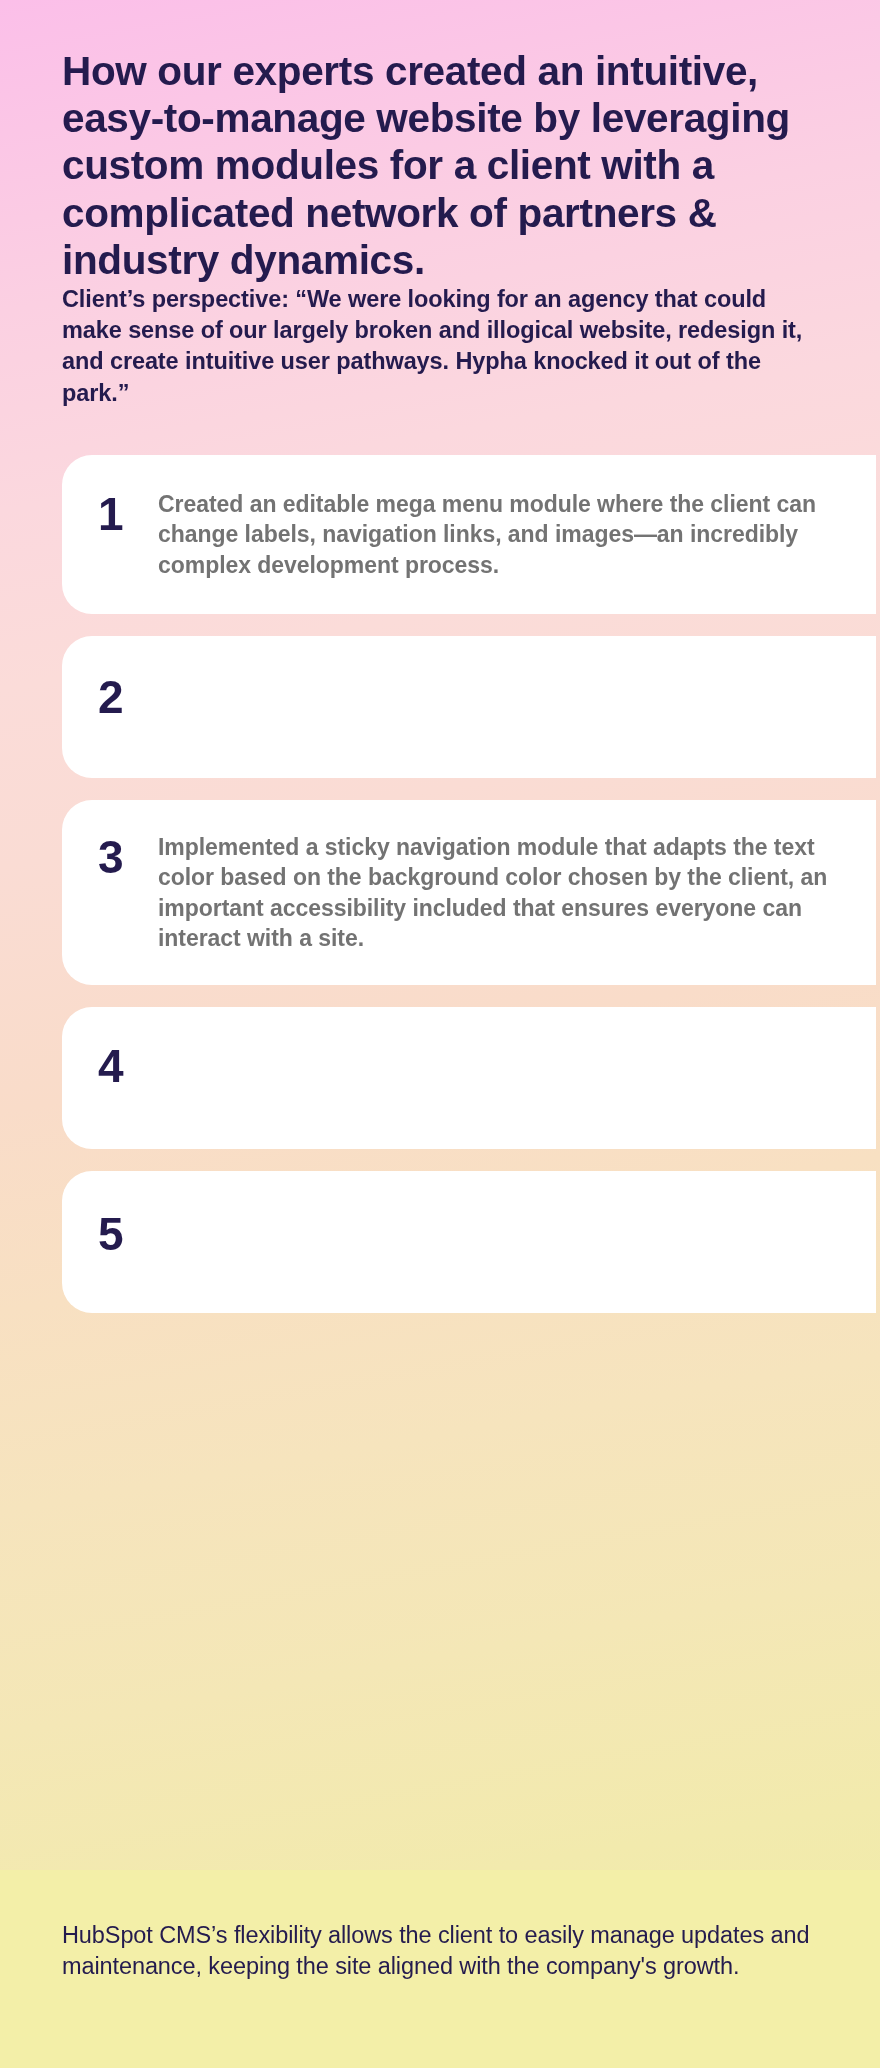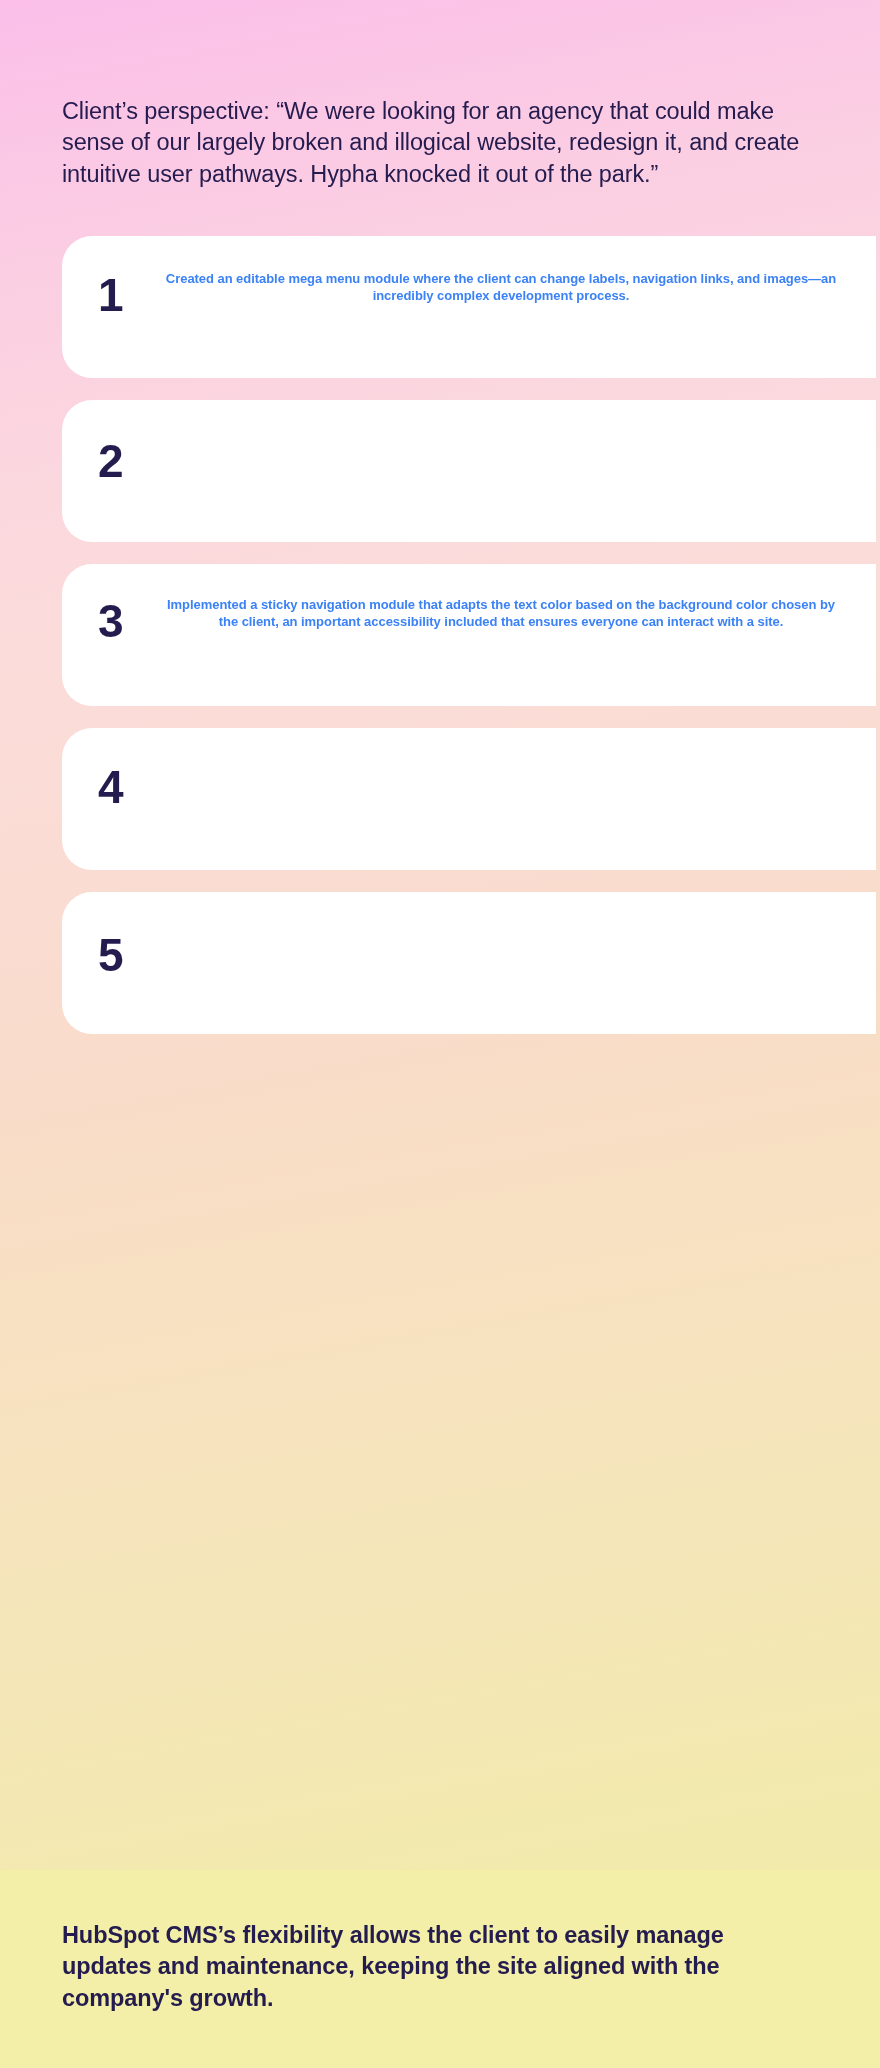--- a/index.html
+++ b/index.html
@@ -43,24 +43,23 @@
   .headline {
     font-size: 40.5px;
     line-height: 1.165;
     font-weight: 700;
     letter-spacing: -0.35px;
     color: #241b4e;
     max-width: 770px;
   }
 
   .intro {
-    margin-top: 48px;
     font-size: 23.5px;
     line-height: 1.33;
-    font-weight: 400;
+    font-weight: 700;
     letter-spacing: -0.1px;
     color: #241b4e;
     max-width: 742px;
   }
 
   
   .cards {
     margin-top: 46px;
     padding: 0 4px 0 62px;
   }
@@ -87,28 +86,27 @@
     font-weight: 700;
     color: #241b4e;
     width: 60px;
     flex: 0 0 60px;
     text-align: left;
     padding-top: 2px;
     letter-spacing: -1px;
   }
 
   .card-text {
-    font-size: 13px;
+    font-size: 23px;
     line-height: 1.32;
     font-weight: 700;
     letter-spacing: -0.05px;
-    color: #3b82f6;
+    color: #737373;
     flex: 1 1 auto;
     padding-right: 8px;
-    text-align: center;
   }
 
   
   .card.c1 { padding-top: 34px; padding-bottom: 34px; }
   .card.c2 { padding-top: 36px; padding-bottom: 44px; }
   .card.c3 { padding-top: 32px; padding-bottom: 32px; }
   .card.c4 { padding-top: 34px; padding-bottom: 34px; }
   .card.c5 { padding-top: 38px; padding-bottom: 50px; }
 
   
@@ -118,32 +116,33 @@
     right: 0;
     bottom: 0;
     height: 198px;
     background: #f3efa8;
     padding: 50px 62px 0 62px;
   }
 
   .footer-text {
     font-size: 23.5px;
     line-height: 1.33;
-    font-weight: 700;
+    font-weight: 400;
     letter-spacing: -0.1px;
     color: #241b4e;
     max-width: 770px;
   }
 </style>
 </head>
 <body>
 
 <div class="poster">
 
   <div class="header">
+    <h1 class="headline">How our experts created an intuitive, easy-to-manage website by leveraging custom modules for a client with a complicated network of partners &amp; industry dynamics.</h1>
     <p class="intro">Client’s perspective: “We were looking for an agency that could make sense of our largely broken and illogical website, redesign it, and create intuitive user pathways. Hypha knocked it out of the park.”</p>
   </div>
 
   <div class="cards">
 
     <div class="card c1">
       <div class="card-number">1</div>
       <div class="card-text">Created an editable mega menu module where the client can change labels, navigation links, and images—an incredibly complex development process.</div>
     </div>
 

